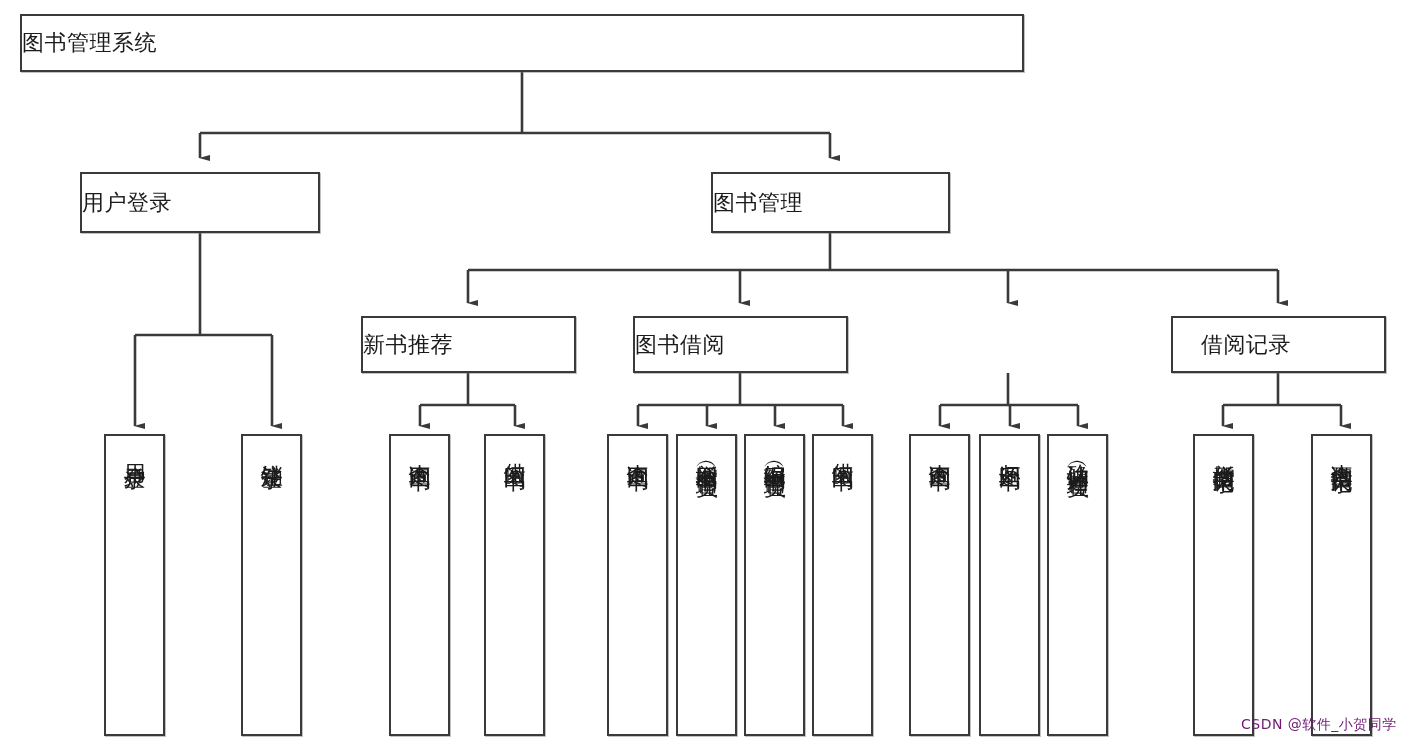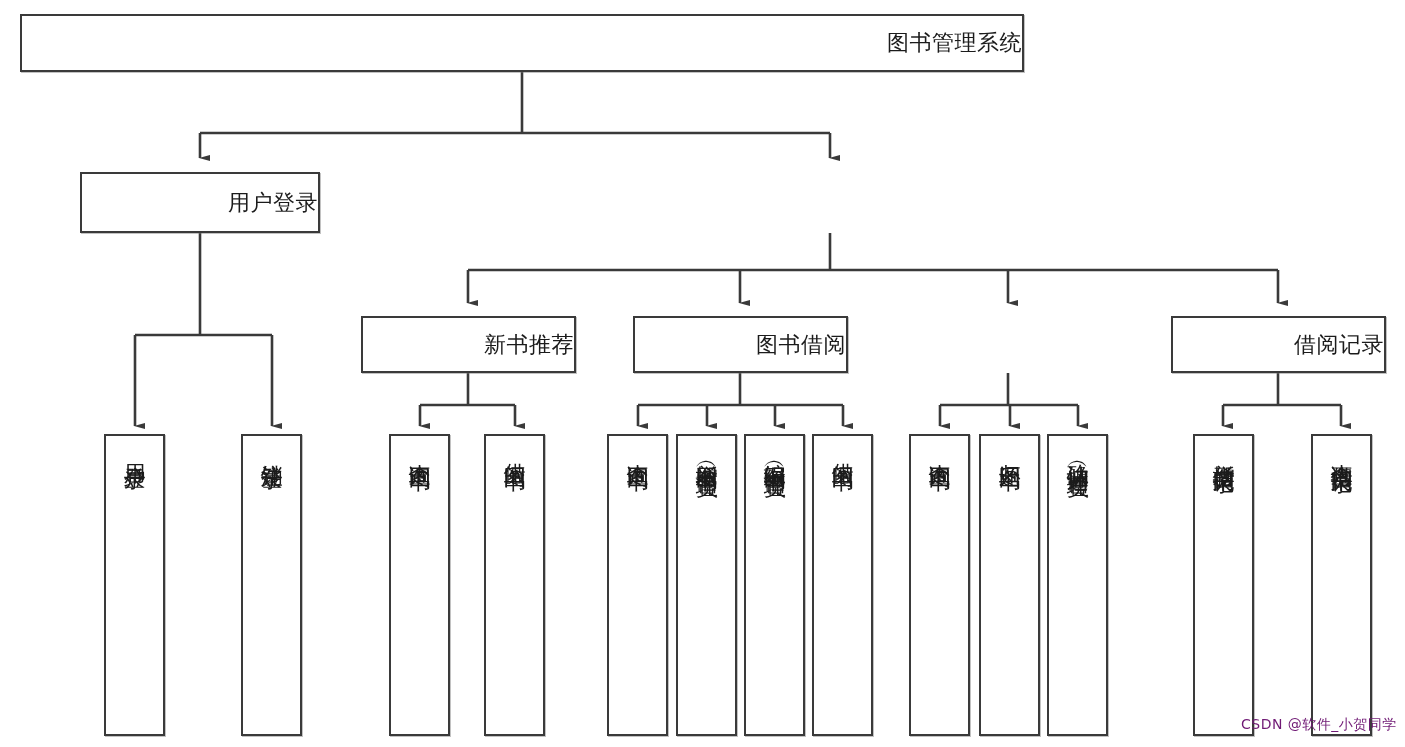--- a/index.html
+++ b/index.html
@@ -25,21 +25,21 @@
     height: 747px;
   }
   .node-box {
     position: absolute;
     box-sizing: border-box;
     background: #ffffff;
     border: 2px solid #3a3a3a;
     box-shadow: 1px 1px 0 rgba(120,120,120,0.45);
     display: flex;
     align-items: center;
-    justify-content: flex-end;
+    justify-content: flex-start;
   }
   .node-label {
     color: #1b1b1b;
     font-size: 22px;
     line-height: 1.18;
     letter-spacing: 0.5px;
     white-space: nowrap;
     text-align: center;
   }
   .node-box.vertical {
@@ -120,20 +120,23 @@
     </g>
   </svg>
 
   <div class="node-box" style="left:20px; top:14px; width:1004px; height:58px;">
     <span class="node-label">图书管理系统</span>
   </div>
 
   <div class="node-box" style="left:80px; top:172px; width:240px; height:61px;">
     <span class="node-label">用户登录</span>
   </div>
+  <div class="node-box" style="left:711px; top:172px; width:239px; height:61px;">
+    <span class="node-label">图书管理</span>
+  </div>
 
   <div class="node-box" style="left:633px; top:316px; width:215px; height:57px;">
     <span class="node-label">图书借阅</span>
   </div>
   <div class="node-box" style="left:361px; top:316px; width:215px; height:57px;">
     <span class="node-label">新书推荐</span>
   </div>
   <div class="node-box" style="left:1171px; top:316px; width:215px; height:57px;padding-left:28px;">
     <span class="node-label">借阅记录</span>
   </div>

